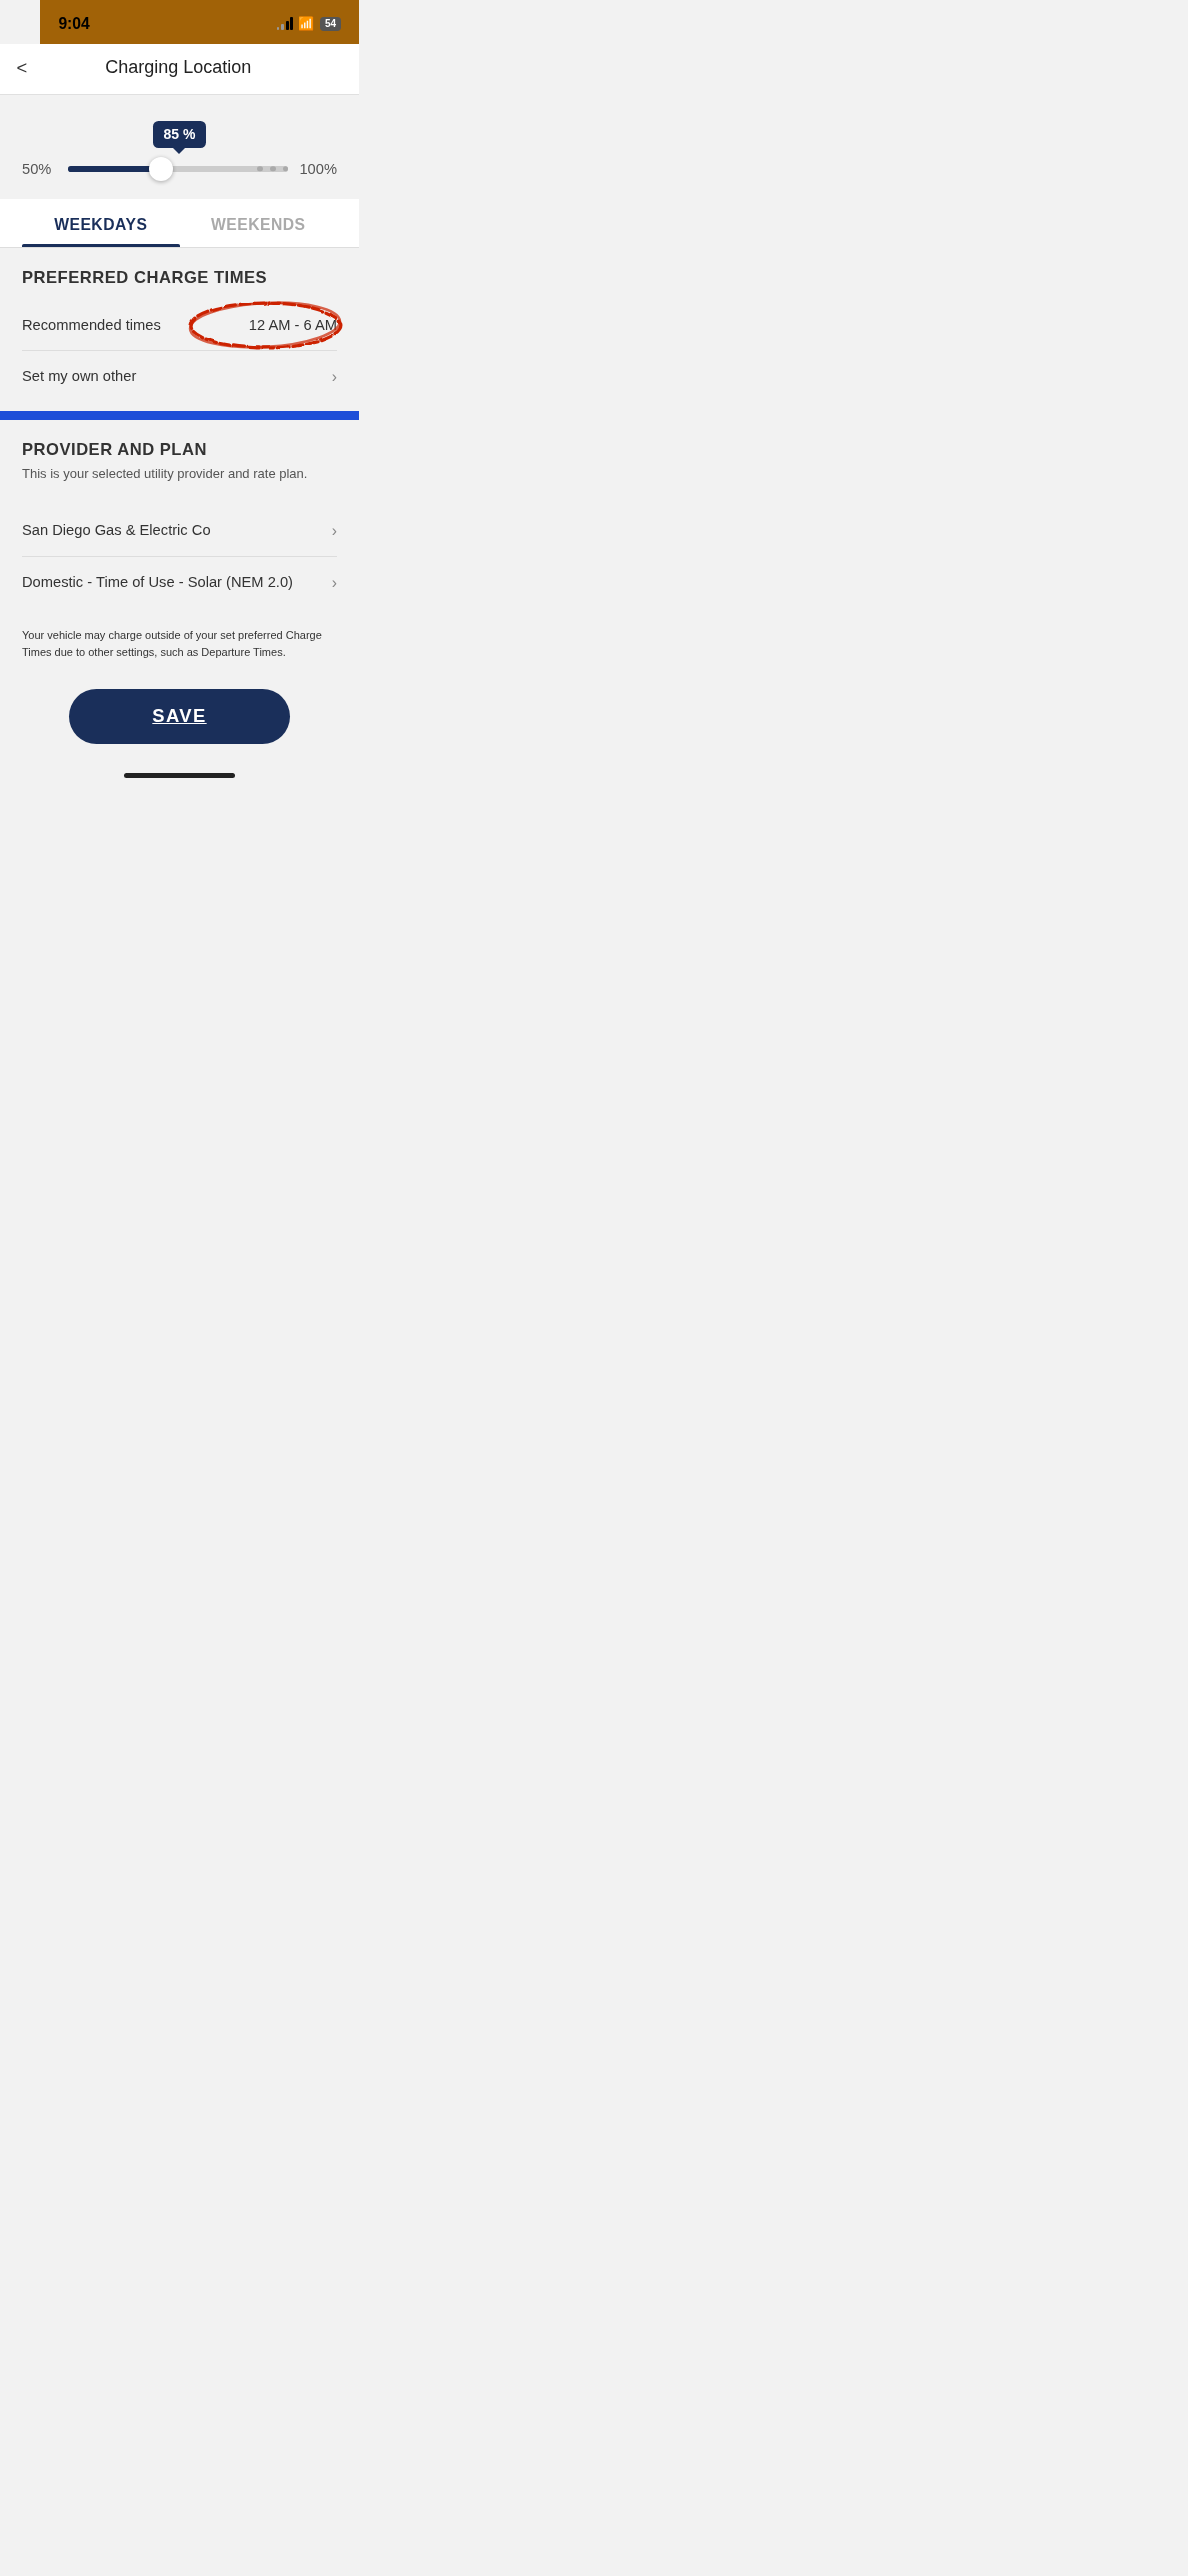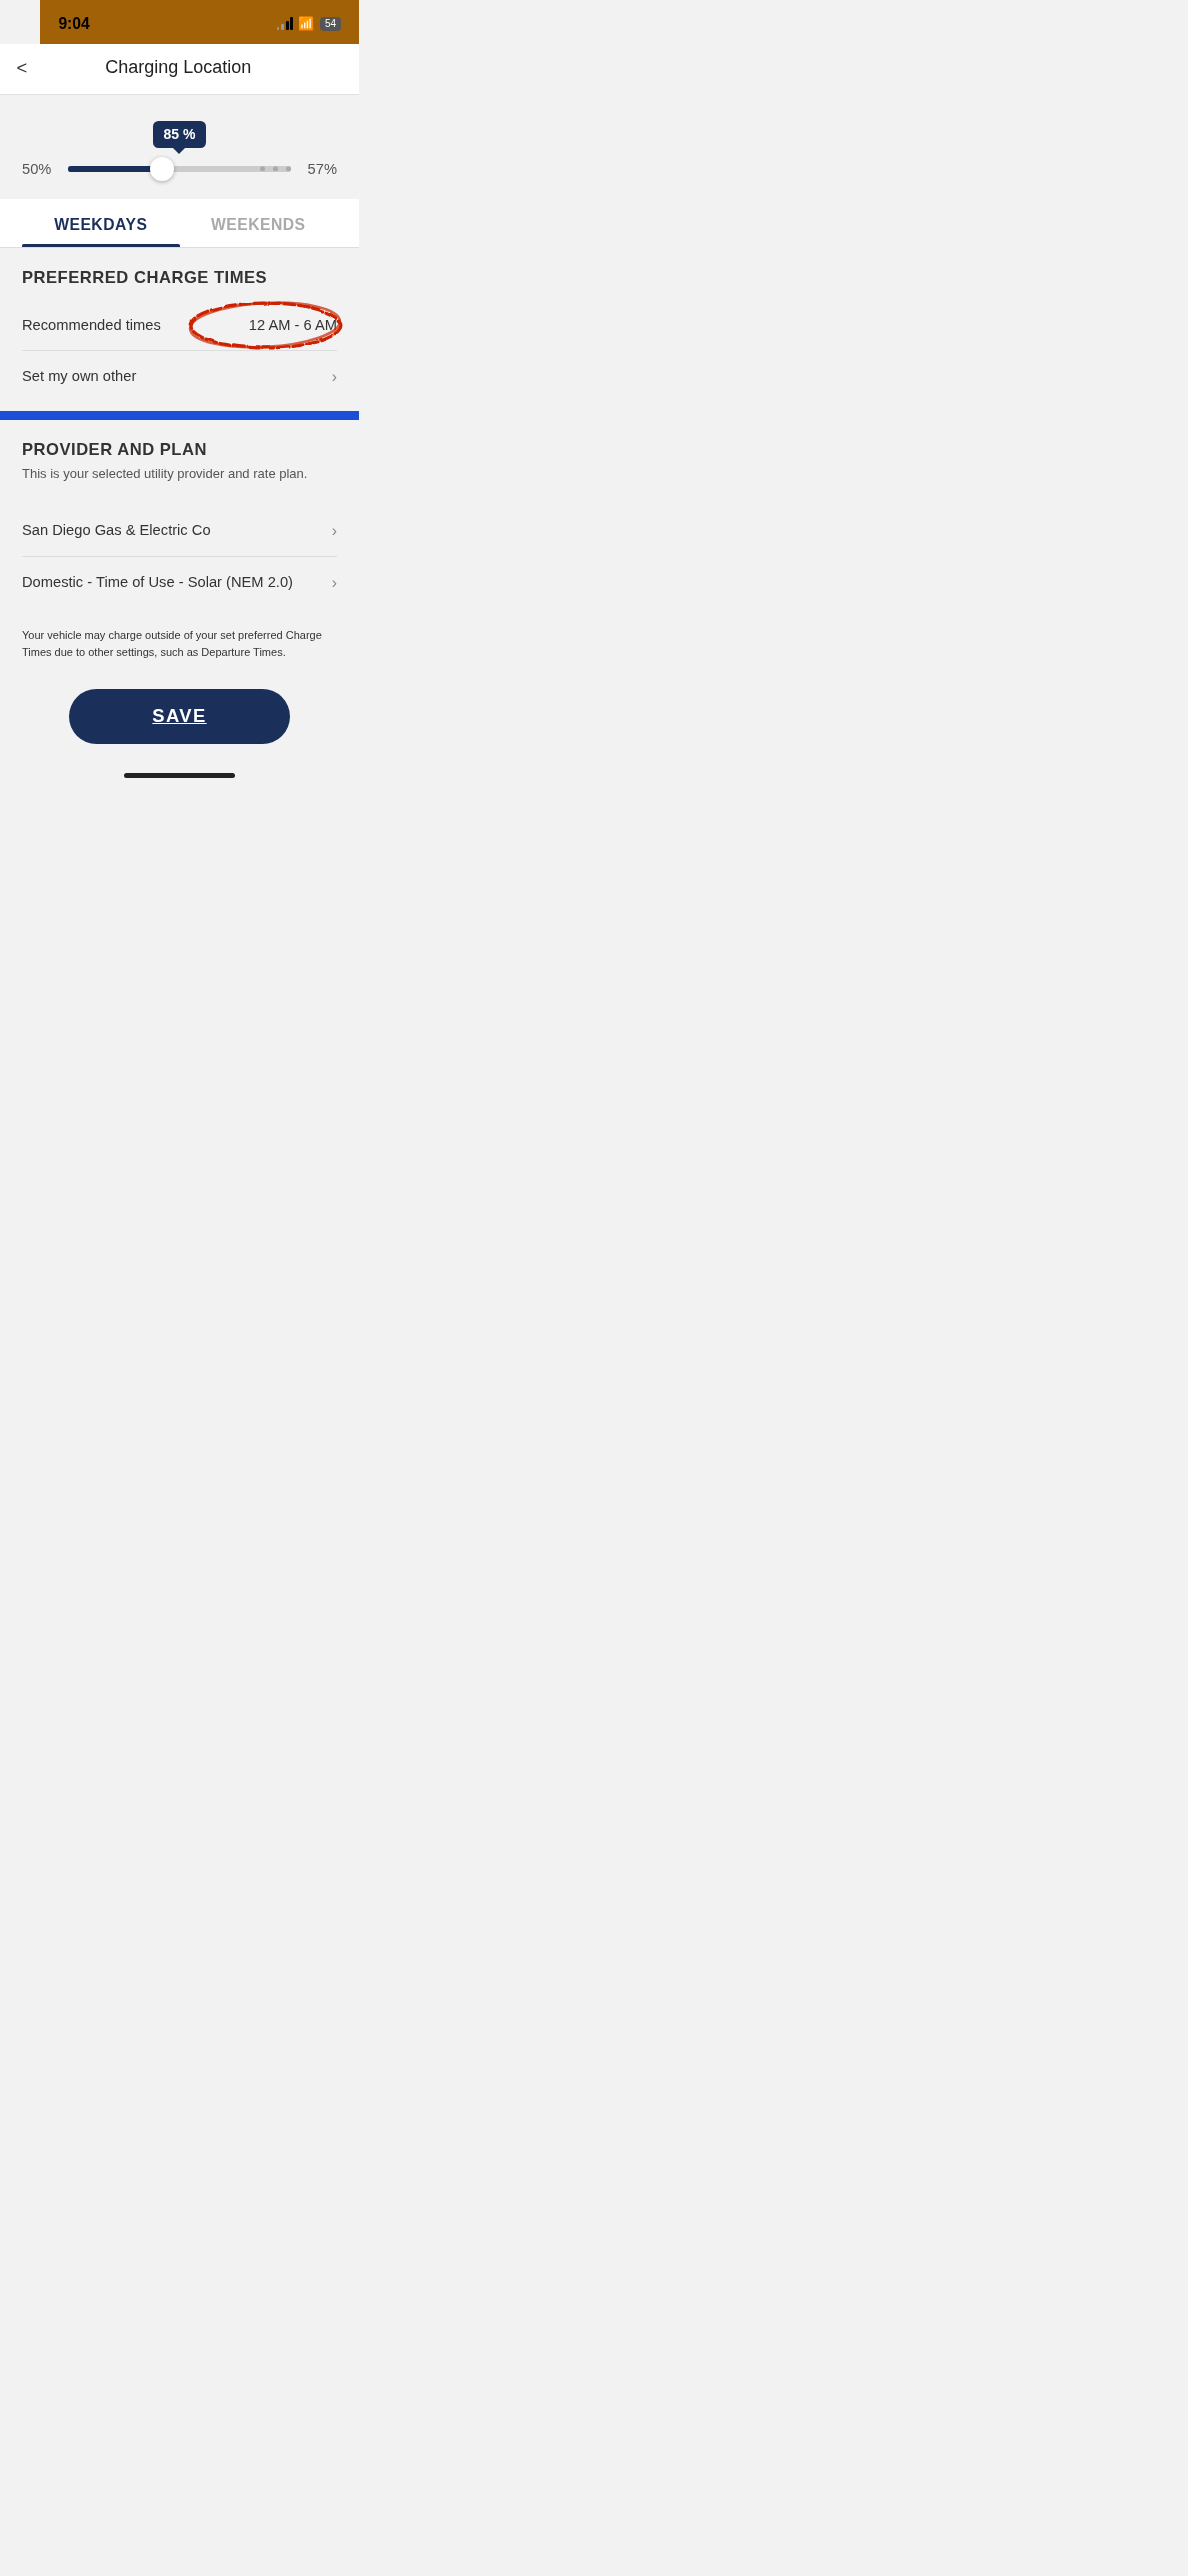--- a/index.html
+++ b/index.html
@@ -47,21 +47,21 @@
     }
     .signal-bar.active { background: #000; }
     .wifi-icon {
       font-size: 13px;
       color: #000;
     }
     .battery-badge {
       background: #555;
       color: #fff;
       font-size: 10px;
-      font-weight: 400;
+      font-weight: 700;
       padding: 1.8px 4.6px;
       border-radius: 3.7px;
     }
 
     
     .nav-bar {
       background: #fff;
       display: flex;
       align-items: center;
       padding: 9.2px 16.6px 11px 16.6px;
@@ -366,21 +366,21 @@
         <div class="slider-track">
           <div class="slider-fill"></div>
         </div>
         <div class="slider-thumb"></div>
         <div class="slider-dots">
           <div class="slider-dot"></div>
           <div class="slider-dot"></div>
           <div class="slider-dot"></div>
         </div>
       </div>
-      <span class="slider-label right">57%</span>
+      <span class="slider-label right">100%</span>
     </div>
   </div>
 
   <div class="tabs-section">
     <div class="tab active">
       <span>WEEKDAYS</span>
     </div>
     <div class="tab">
       <span>WEEKENDS</span>
     </div>

